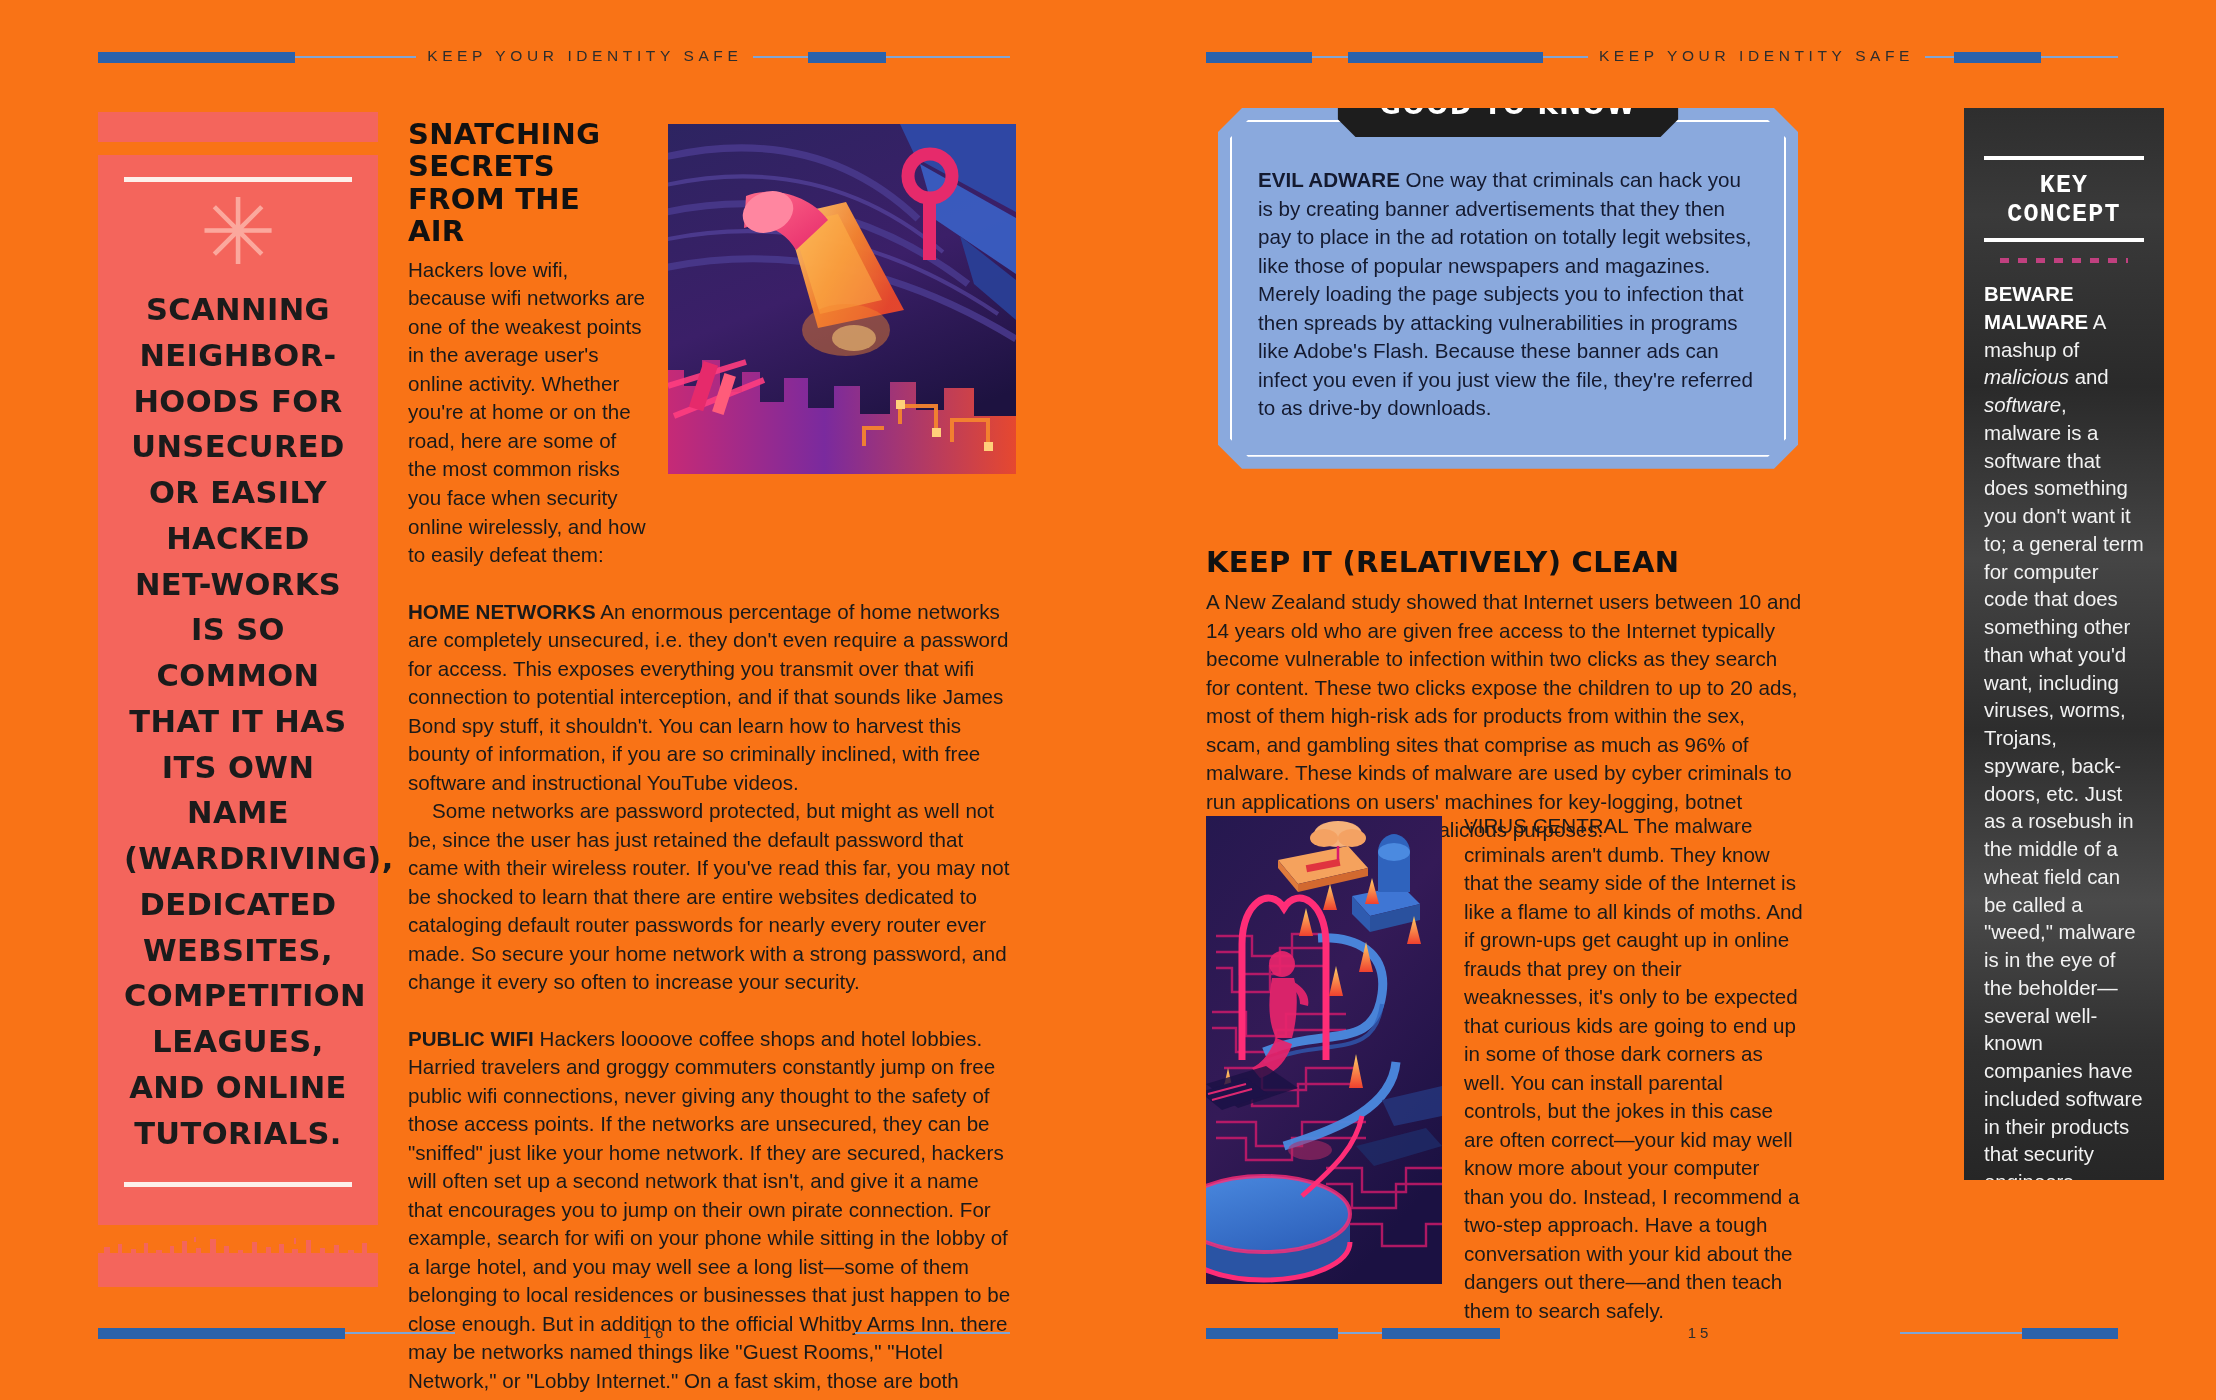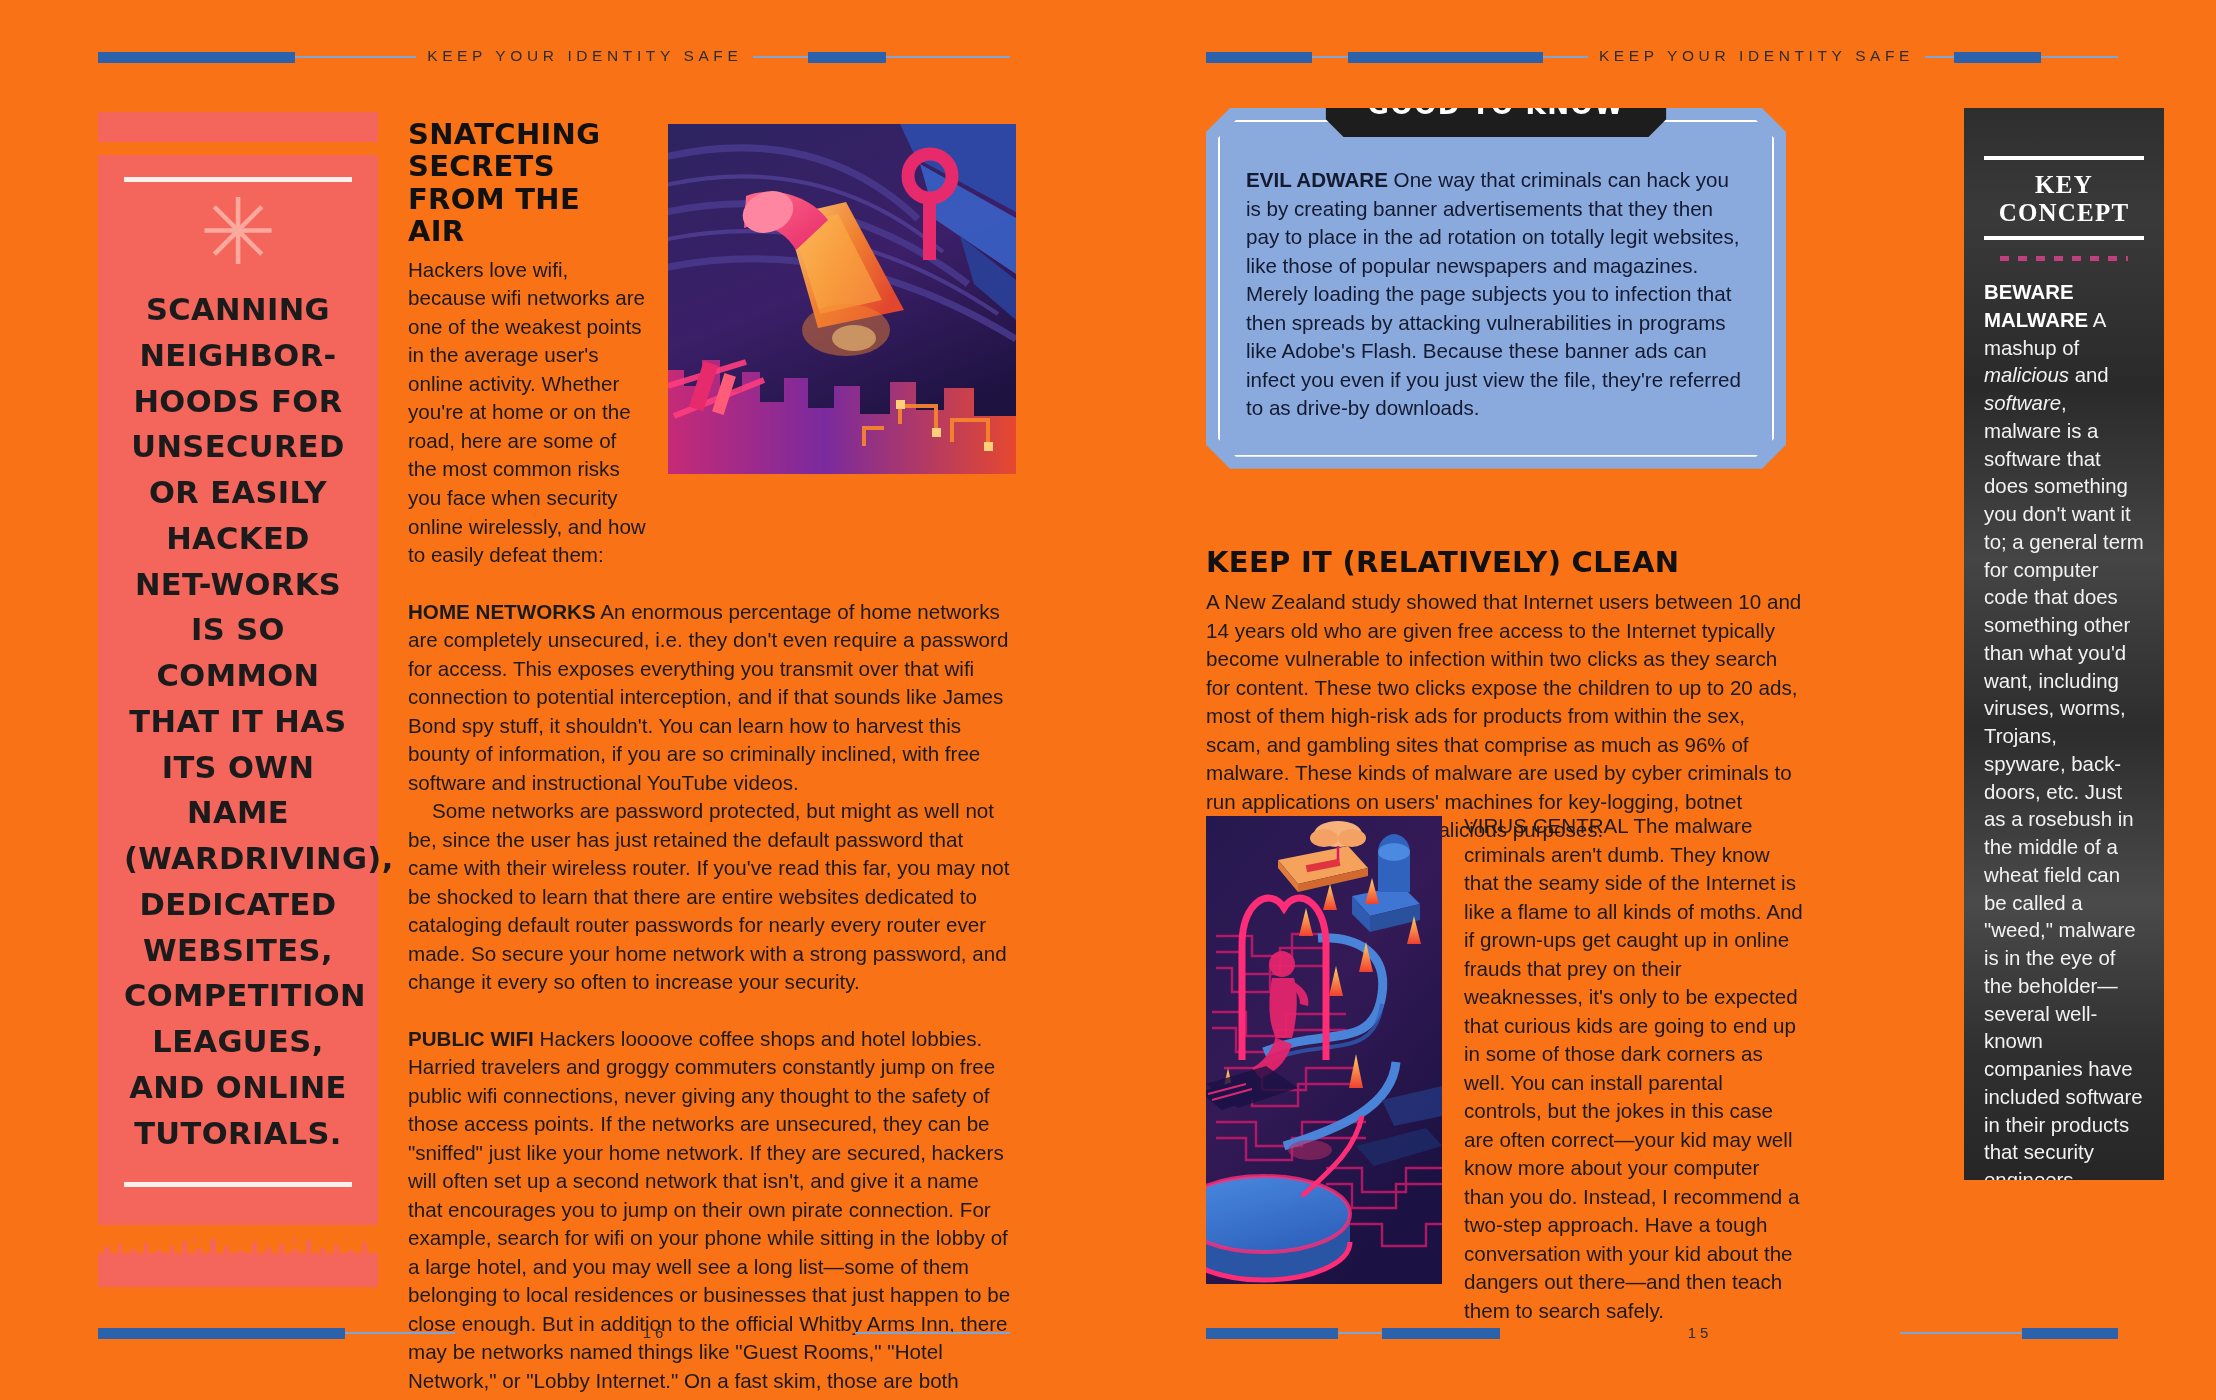--- a/index.html
+++ b/index.html
@@ -184,21 +184,21 @@
   p.body.indent { text-indent: 24px; margin-top: -12px; }
   .lead-label {
     font-family: "Liberation Sans", sans-serif;
     font-weight: 700;
   }
   .spacer-sm { height: 16px; }
 
   
   .gtk {
     position: absolute;
-    left: 98px;
+    left: 110px;
     top: 108px;
     width: 580px;
   }
   .gtk-frame {
     position: relative;
     background: #8aa9dd;
     width: 100%;
     box-sizing: border-box;
     padding: 58px 40px 46px 40px;
     clip-path: polygon(
@@ -298,21 +298,21 @@
     box-sizing: border-box;
     padding: 48px 20px 28px 20px;
     overflow: hidden;
   }
   .kc-rule {
     height: 4px;
     background: #ffffff;
     width: 100%;
   }
   .kc-title {
-    font-family: Liberation Serif, serif;
+    font-family: Liberation Mono, monospace;
     font-weight: 700;
     font-size: 25px;
     letter-spacing: 1.2px;
     color: #ffffff;
     text-align: center;
     padding: 11px 0 9px 0;
     text-transform: uppercase;
   }
   .kc-dashes {
     margin: 16px auto 18px auto;

